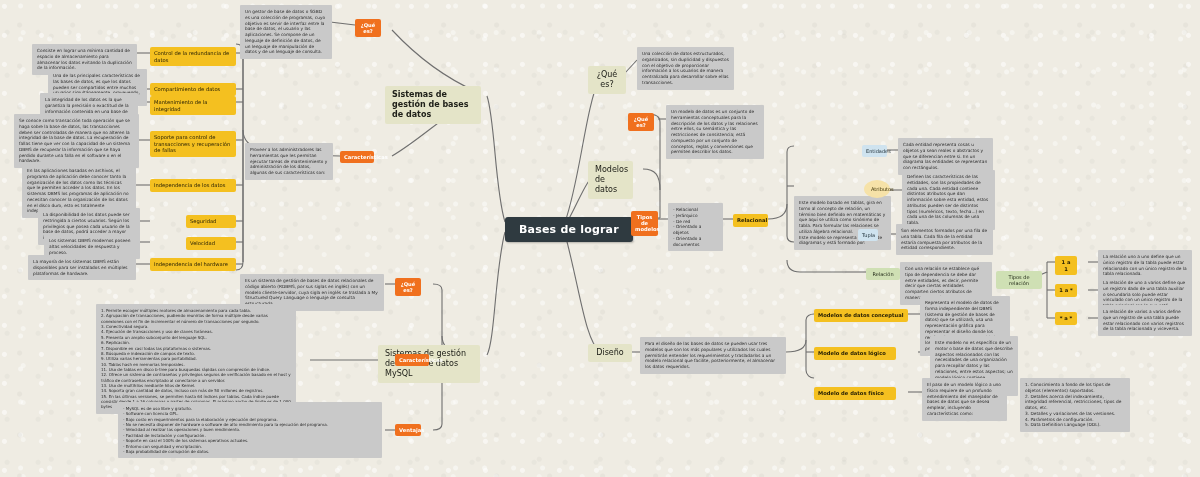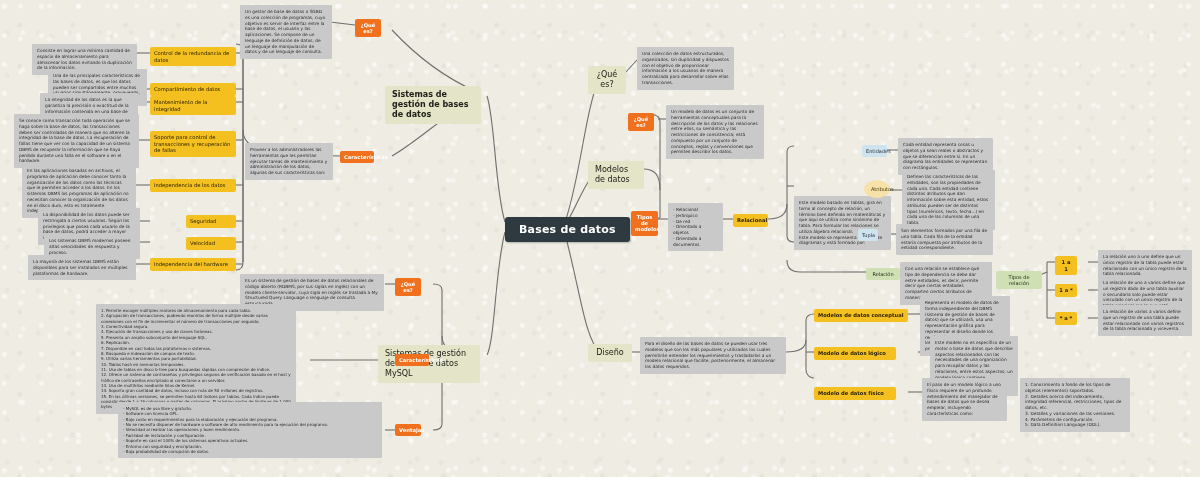--- a/index.html
+++ b/index.html
@@ -177,27 +177,27 @@
   <path d="M908,392 L922,392"></path>
 
   <path d="M460,352 C448,352 442,345 442,336 L442,290 C442,286 438,284 433,284"></path>
   <path d="M442,336 L442,354 C442,358 438,360 433,360"></path>
   <path d="M395,284 L385,284"></path>
   <path d="M395,360 L310,360"></path>
   <path d="M442,360 L442,424 C442,428 438,430 433,430"></path>
   <path d="M395,430 L385,430"></path>
 </svg>
 
-<div class="node central" style="left:505px;top:217px;">Bases de datos</div>
+<div class="node central" style="left:505px;top:217px;">Bases de lograr</div>
 
 <div class="node olive" style="left:385px;top:86px;width:96px;font-weight:bold;">Sistemas de gestión de bases de datos</div>
 
 <div class="node olive" style="left:588px;top:66px;width:38px;text-align:center;">¿Qué es?</div>
 
-<div class="node olive" style="left:588px;top:161px;width:56px;">Modelos de datos</div>
+<div class="node olive" style="left:588px;top:161px;width:45px;">Modelos de datos</div>
 
 <div class="node olive" style="left:588px;top:344px;width:44px;text-align:center;">Diseño</div>
 
 <div class="node olive" style="left:378px;top:345px;width:102px;">Sistemas de gestión de bases de datos MySQL</div>
 
 <div class="node orange" style="left:355px;top:19px;width:26px;">¿Qué es?</div>
 <div class="node gray" style="left:240px;top:5px;width:92px;">Un gestor de base de datos o SGBD es una colección de programas, cuyo objetivo es servir de interfaz entre la base de datos, el usuario y las aplicaciones. Se compone de un lenguaje de definición de datos, de un lenguaje de manipulación de datos y de un lenguaje de consulta.</div>
 
 <div class="node orange" style="left:340px;top:151px;width:34px;">Características</div>
 <div class="node gray" style="left:245px;top:143px;width:88px;">Proveer a los administradores las herramientas que les permitan ejecutar tareas de mantenimiento y administración de los datos, algunas de sus características son:</div>

